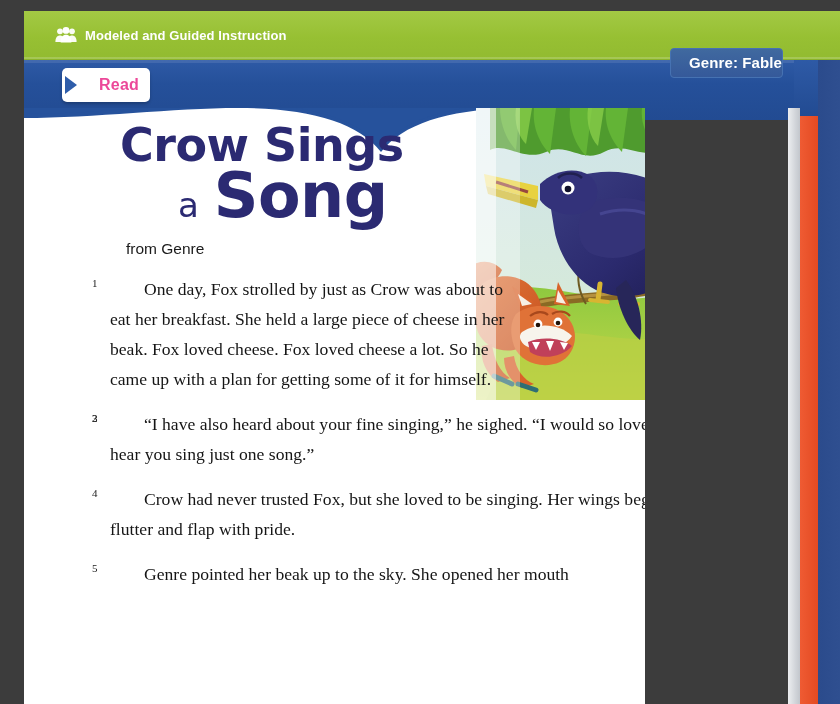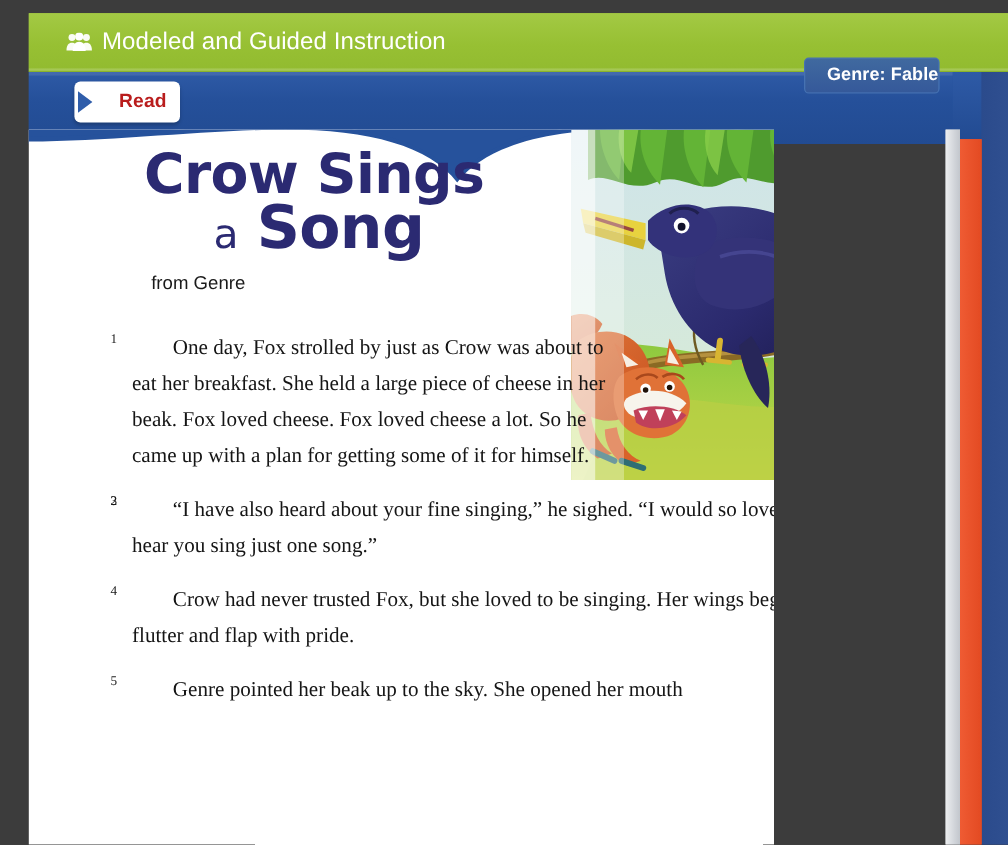--- a/index.html
+++ b/index.html
@@ -47,22 +47,22 @@
     width: 22px;
     height: 16px;
     position: relative;
     margin-right: 8px;
     flex: 0 0 auto;
   }
   .group-icon svg { display: block; }
 
   #instruction-title {
     color: #ffffff;
-    font-size: 20px;
-    font-weight: normal;
+    font-size: 13px;
+    font-weight: bold;
     letter-spacing: 0.1px;
     white-space: nowrap;
   }
 
   
   #blue-band {
     position: absolute;
     left: 24px;
     top: 60px;
     width: 816px;
@@ -96,21 +96,21 @@
   #read-tab-chevron {
     position: absolute;
     left: 3px;
     top: 8px;
     width: 0; height: 0;
     border-top: 9px solid transparent;
     border-bottom: 9px solid transparent;
     border-left: 12px solid #2f5daa;
   }
   #read-tab-label {
-    color: #b91c1c;
+    color: #ec4899;
     font-size: 16px;
     font-weight: bold;
     letter-spacing: 0.2px;
   }
 
   
   #genre-badge {
     position: absolute;
     right: 57px;
     top: 48px;
@@ -225,21 +225,21 @@
   .title-line-2 {
     display: block;
     font-size: 46px;
     padding-left: 58px;
   }
   .title-line-2 .small-a {
     font-size: 34px;
     font-weight: normal;
   }
   .title-line-2 .big-song {
-    font-size: 50px;
+    font-size: 62px;
   }
   #story-byline {
     margin-top: 14px;
     font-family: "Liberation Sans", sans-serif;
     font-size: 15.5px;
     color: #1a1a1a;
     padding-left: 6px;
   }
 
   

